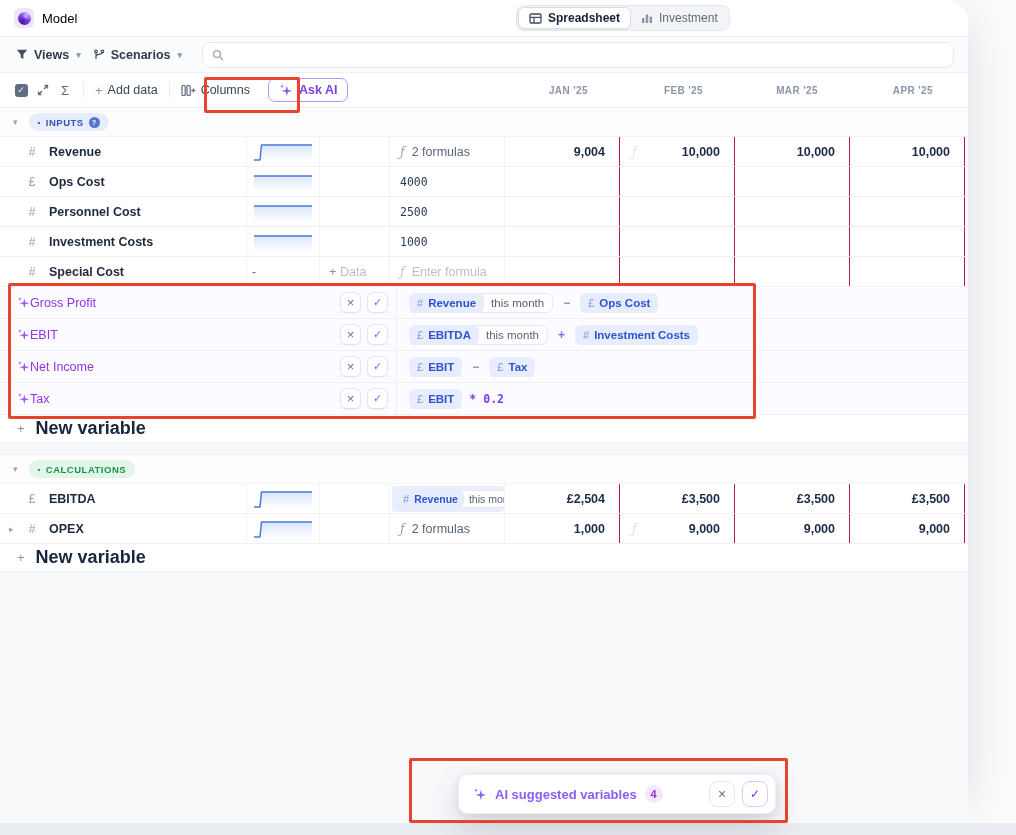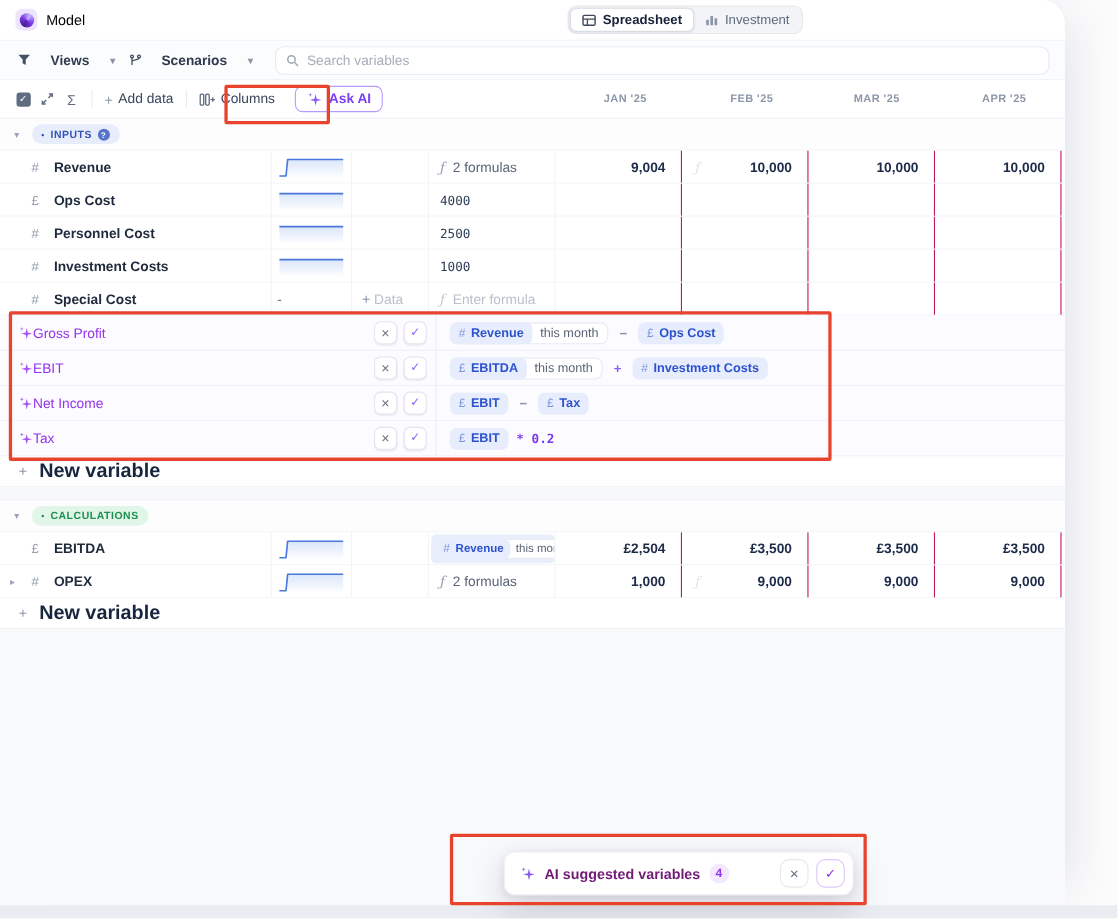--- a/index.html
+++ b/index.html
@@ -24,21 +24,21 @@
   .model-icon { width:20px; height:20px; border-radius:6px; background:#ede4fd; display:flex; align-items:center; justify-content:center; }
   .model-icon .globe { width:13px; height:13px; border-radius:50%;
     background: conic-gradient(from 210deg, #4c1d95, #7c3aed, #c4b5fd, #7c3aed, #4c1d95); }
   .app-title { font-size:13px; font-weight:400; color:#000000; margin-left:8px; }
   .seg-control { position:absolute; left:516px; top:5px; height:26px; background:#f3f4f7; border:1px solid #e5e8ec; border-radius:8px; display:flex; align-items:center; padding:1px; }
   .seg { display:flex; align-items:center; gap:6px; padding:0 10px; height:22px; border-radius:6px; font-size:12px; }
   .seg.active { background:#fff; border:1px solid #d8dde4; box-shadow:0 1px 2px rgba(15,25,50,.06); color:#16213a; font-weight:700; }
   .seg.inactive { color:#5f6b7c; font-weight:500; }
   
   .filter-bar { height:37px; border-top:1px solid #eef0f4; border-bottom:1px solid #eef0f4; background:#fbfcfd; display:flex; align-items:center; padding:0 10px; }
-  .menu-btn { display:flex; align-items:center; gap:18px; font-size:12.5px; font-weight:700; color:#2e3a4e; padding:0 6px; }
+  .menu-btn { display:flex; align-items:center; gap:6px; font-size:12.5px; font-weight:700; color:#2e3a4e; padding:0 6px; }
   .caret { color:#8a94a6; font-size:9px; margin-left:1px; }
   .search-box { flex:1; height:26px; margin-left:14px; margin-right:4px; background:#fff; border:1px solid #e6e9ef; border-radius:8px; display:flex; align-items:center; padding:0 9px; gap:7px; }
   .search-input { border:none; outline:none; flex:1; font-size:12.5px; color:#333; background:transparent; font-family:"Liberation Sans",sans-serif; }
   .search-input::placeholder { color:#a6aebb; }
   
   .toolbar { height:35px; border-bottom:1px solid #eef0f4; display:flex; align-items:center; padding:0 10px; position:relative; background:#fff; }
   .tb-icon { display:flex; align-items:center; justify-content:center; width:22px; height:22px; color:#5d6b7e; }
   .cb { width:13px; height:13px; border-radius:3px; background:#606d81; color:#fff; font-size:9px; display:flex; align-items:center; justify-content:center; }
   .sigma { font-size:13px; color:#5d6b7e; font-weight:500; }
   .tb-divider { width:1px; height:16px; background:#e8ebf0; margin:0 7px; }
@@ -95,21 +95,21 @@
   .gap-band { height:12px; background:#f6f8fa; border-bottom:1px solid #eef1f4; }
   .filler { height:251px; background:#f8f9fb; }
   
   .fcell { display:flex; align-items:center; background:#e9eefb; height:26px; width:100%; padding:0 5px; gap:4px; overflow:hidden; border-radius:4px; }
   .fcell .chip { height:18px; font-size:10.5px; padding:0 6px; }
   .fcell .mod { font-size:10.5px; padding:0 6px; }
   
   .toast { position:absolute; left:458px; top:774px; width:318px; height:40px; background:#fff; border:1px solid #f0f0f4; border-radius:10px;
     box-shadow:0 12px 32px rgba(25,20,60,.16), 0 2px 8px rgba(25,20,60,.08);
     display:flex; align-items:center; padding:0 7px 0 14px; z-index:40; }
-  .toast-label { color:#701a75; font-weight:700; font-size:13px; margin-left:8px; }
+  .toast-label { color:#8b5cf6; font-weight:700; font-size:13px; margin-left:8px; }
   .count-badge { background:#f3e8ff; color:#9333ea; font-size:11px; font-weight:700; height:18px; min-width:18px; border-radius:9px; display:flex; align-items:center; justify-content:center; padding:0 5px; margin-left:8px; }
   .toast-spacer { flex:1; }
   .toast-btn { width:26px; height:26px; border-radius:8px; border:1px solid #e7e7ee; background:#fff; display:flex; align-items:center; justify-content:center; margin-left:7px; }
   .toast-btn.x { color:#667085; font-size:14px; }
   .toast-btn.ok { border-color:#ddc8fb; color:#9333ea; font-size:12px; }
   
   .ann { position:absolute; border:3px solid #e8432d; z-index:50; pointer-events:none; border-radius:2px; }
   #ann-askai { left:204px; top:77px; width:96px; height:36px; }
   #ann-airows { left:8px; top:283px; width:748px; height:136px; }
   #ann-toast { left:409px; top:758px; width:379px; height:65px; }
@@ -168,21 +168,20 @@
           <path d="M3 3.8 V10 M3 7 C3 4.8 9.4 6 9.4 3.8"></path>
         </svg>
       <span>Scenarios</span>
       <span class="caret">▾</span>
     </div>
     <div class="search-box">
       <svg width="12" height="12" viewBox="0 0 12 12" fill="none" stroke="#a0a8b6" stroke-width="1.4">
           <circle cx="5" cy="5" r="3.4"></circle>
           <line x1="7.8" y1="7.8" x2="11" y2="11"></line>
         </svg>
-      <input class="search-input" placeholder="Search variables" style="">
     </div>
   </div>
 
   <div class="toolbar">
     <span class="tb-icon">
         <span class="cb">✓</span>
       </span>
     <span class="tb-icon">
       <svg width="12" height="12" viewBox="0 0 12 12" fill="none" stroke="#5d6b7e" stroke-width="1.3">
           <path d="M7.5 1.5 H10.5 V4.5"></path>

